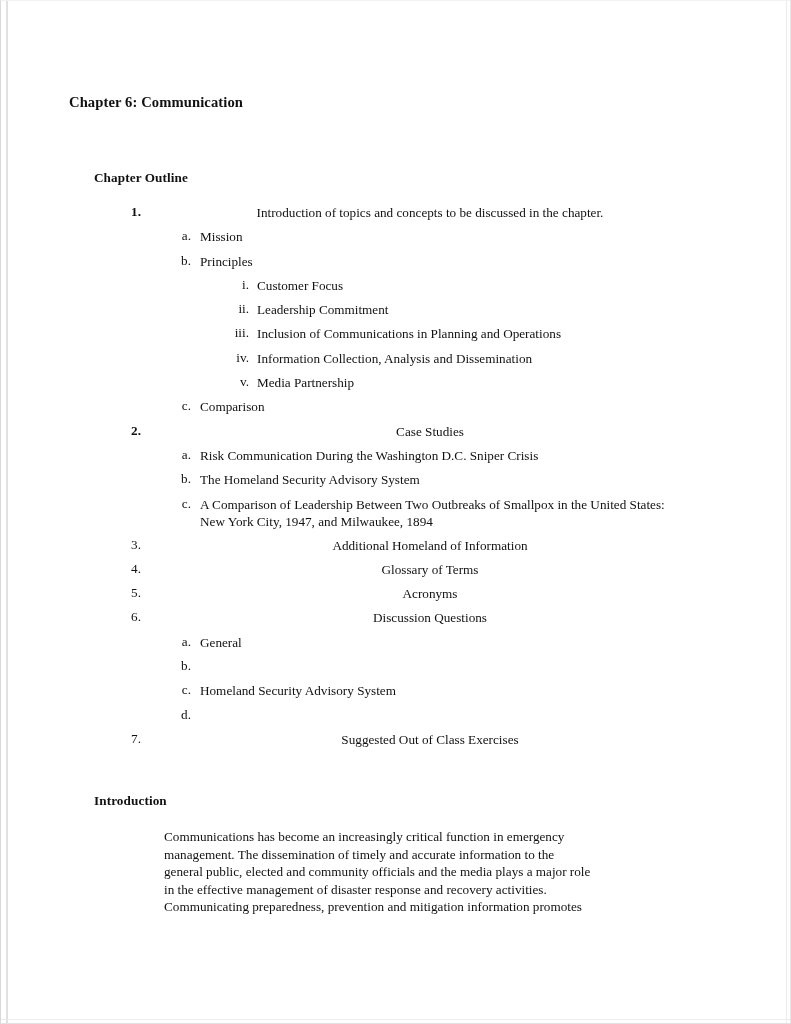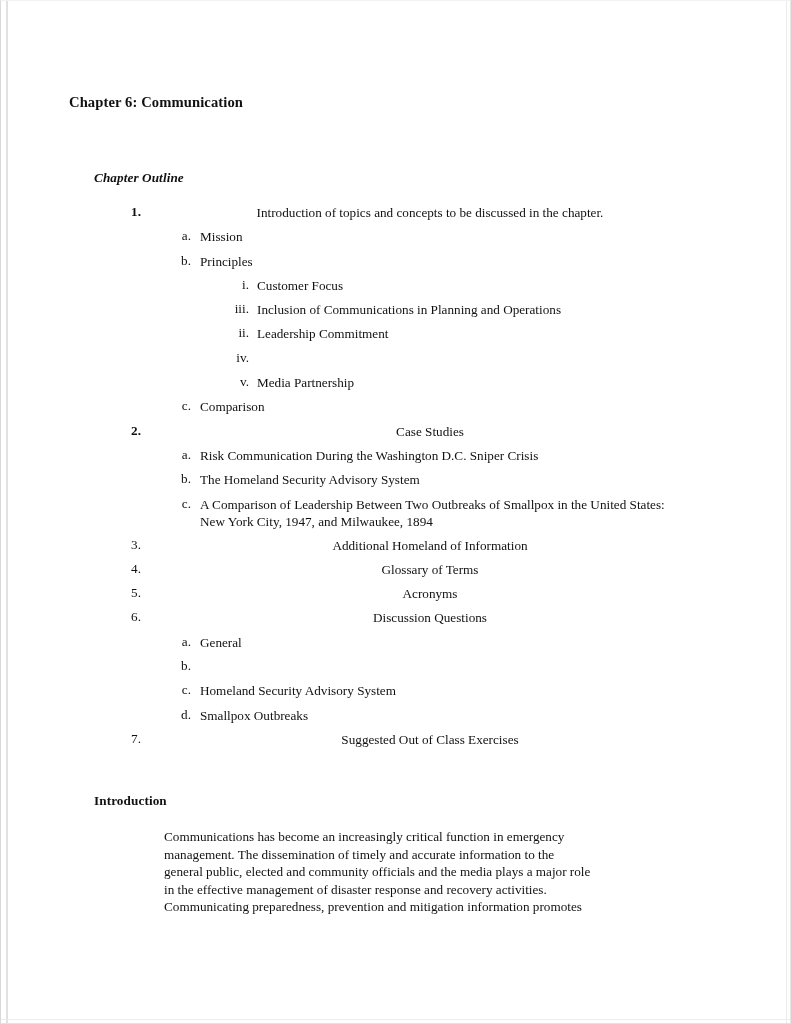--- a/index.html
+++ b/index.html
@@ -68,21 +68,21 @@
     white-space: nowrap;
   }
   .section-heading {
     position: absolute;
     left: 93px;
     font-size: 13.2px;
     font-weight: bold;
     letter-spacing: .1px;
     white-space: nowrap;
   }
-  #chapter-outline-heading { top: 169px; font-style: italic; }
+  #chapter-outline-heading { top: 169px; }
   #introduction-heading    { top: 792px; }
 
   
   #outline {
     position: absolute;
     left: 0;
     top: 203px;
     width: 791px;
   }
   .outline-row {
@@ -154,29 +154,30 @@
         </div>
         <div class="outline-row lvl2">
           <span class="marker">b.</span>
           <span class="label">Principles</span>
         </div>
         <div class="outline-row lvl3">
           <span class="marker">i.</span>
           <span class="label">Customer Focus</span>
         </div>
         <div class="outline-row lvl3">
+          <span class="marker">ii.</span>
+          <span class="label">Leadership Commitment</span>
+        </div>
+        <div class="outline-row lvl3">
           <span class="marker">iii.</span>
           <span class="label">Inclusion of Communications in Planning and Operations</span>
         </div>
         <div class="outline-row lvl3">
-          <span class="marker">ii.</span>
-          <span class="label">Leadership Commitment</span>
-        </div>
-        <div class="outline-row lvl3">
           <span class="marker">iv.</span>
+          <span class="label">Information Collection, Analysis and Dissemination</span>
         </div>
         <div class="outline-row lvl3">
           <span class="marker">v.</span>
           <span class="label">Media Partnership</span>
         </div>
         <div class="outline-row lvl2">
           <span class="marker">c.</span>
           <span class="label">Comparison</span>
         </div>
         <div class="outline-row lvl1 bold-marker">
@@ -217,21 +218,20 @@
         </div>
         <div class="outline-row lvl2">
           <span class="marker">b.</span>
         </div>
         <div class="outline-row lvl2">
           <span class="marker">c.</span>
           <span class="label">Homeland Security Advisory System</span>
         </div>
         <div class="outline-row lvl2">
           <span class="marker">d.</span>
-          <span class="label">Smallpox Outbreaks</span>
         </div>
         <div class="outline-row lvl1">
           <span class="marker">7.</span>
           <span class="label">Suggested Out of Class Exercises</span>
         </div>
       </div>
 
     <div class="section-heading" id="introduction-heading">Introduction</div>
 
     <div id="intro-paragraph">Communications has become an increasingly critical function in emergency

